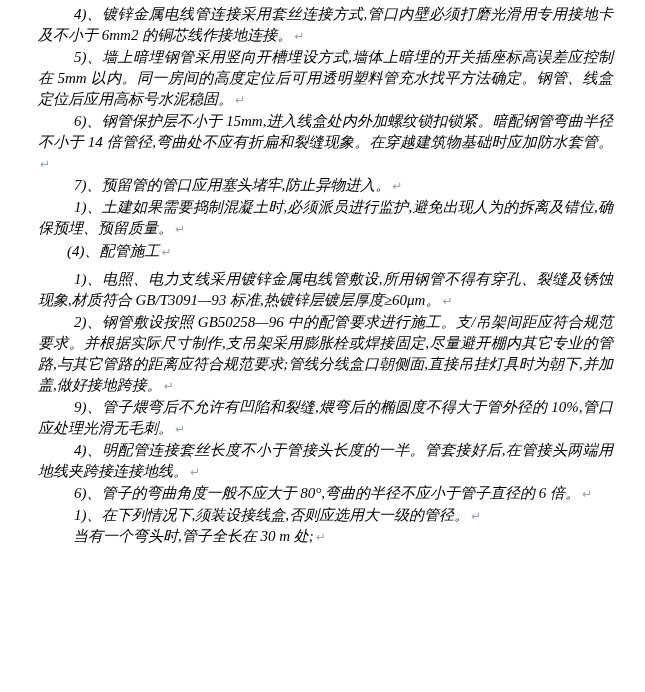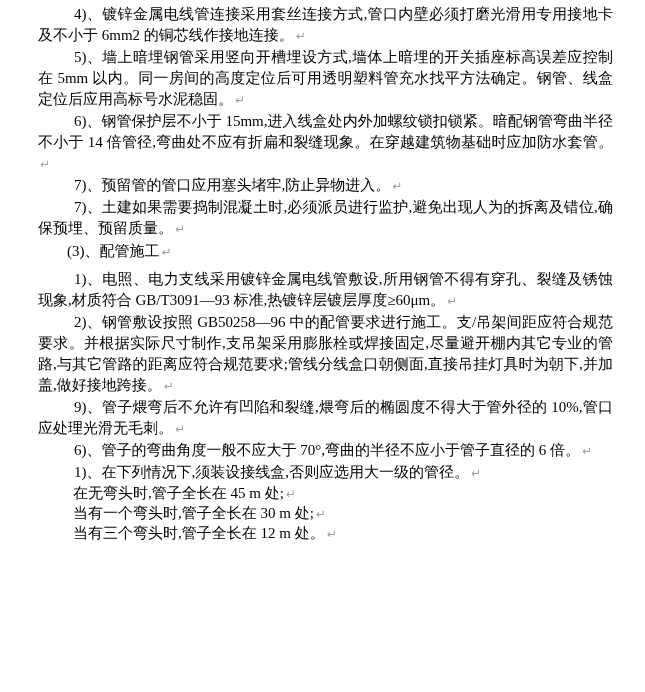--- a/index.html
+++ b/index.html
@@ -16,20 +16,21 @@
     height: 692px;
     padding: 4px 32px 0 38px;
     font-family: "Liberation Serif", "DejaVu Serif", serif;
     font-size: 15px;
     color: #000000;
     text-align: justify;
   }
   .doc-page p {
     margin: 0;
     line-height: 21px;
+    font-style: italic;
   }
   p.numbered {
     text-indent: 36px;
   }
   p.heading {
     text-indent: 29px;
     margin-top: 1px;
     margin-bottom: 6px;
   }
   p.sub {
@@ -46,23 +47,22 @@
   }
 </style>
 </head>
 <body style="background: rgb(255, 255, 255);">
 
 <div class="doc-page" id="doc" style="color: rgb(0, 0, 0); --mark-color: #96a0ae;">
     <p class="numbered"><span>4)、镀锌金属电线管连接采用套丝连接方式,管口内壁必须打磨光滑用专用接地卡及不小于 6mm2 的铜芯线作接地连接。</span><span class="pmark">↵</span></p>
     <p class="numbered"><span>5)、墙上暗埋钢管采用竖向开槽埋设方式,墙体上暗埋的开关插座标高误差应控制在 5mm 以内。同一房间的高度定位后可用透明塑料管充水找平方法确定。钢管、线盒定位后应用高标号水泥稳固。</span><span class="pmark">↵</span></p>
     <p class="numbered"><span>6)、钢管保护层不小于 15mm,进入线盒处内外加螺纹锁扣锁紧。暗配钢管弯曲半径不小于 14 倍管径,弯曲处不应有折扁和裂缝现象。在穿越建筑物基础时应加防水套管。</span><span class="pmark">↵</span></p>
     <p class="numbered"><span>7)、预留管的管口应用塞头堵牢,防止异物进入。</span><span class="pmark">↵</span></p>
-    <p class="numbered"><span>7)、土建如果需要捣制混凝土时,必须派员进行监护,避免出现人为的拆离及错位,确保预埋、预留质量。</span><span class="pmark">↵</span></p>
-    <p class="heading"><span>(3)、配管施工</span><span class="pmark">↵</span></p>
+    <p class="numbered"><span>1)、土建如果需要捣制混凝土时,必须派员进行监护,避免出现人为的拆离及错位,确保预埋、预留质量。</span><span class="pmark">↵</span></p>
+    <p class="heading"><span>(4)、配管施工</span><span class="pmark">↵</span></p>
     <p class="numbered"><span>1)、电照、电力支线采用镀锌金属电线管敷设,所用钢管不得有穿孔、裂缝及锈蚀现象,材质符合 GB/T3091—93 标准,热镀锌层镀层厚度≥60μm。</span><span class="pmark">↵</span></p>
     <p class="numbered"><span>2)、钢管敷设按照 GB50258—96 中的配管要求进行施工。支/吊架间距应符合规范要求。并根据实际尺寸制作,支吊架采用膨胀栓或焊接固定,尽量避开棚内其它专业的管路,与其它管路的距离应符合规范要求;管线分线盒口朝侧面,直接吊挂灯具时为朝下,并加盖,做好接地跨接。</span><span class="pmark">↵</span></p>
     <p class="numbered"><span>9)、管子煨弯后不允许有凹陷和裂缝,煨弯后的椭圆度不得大于管外径的 10%,管口应处理光滑无毛刺。</span><span class="pmark">↵</span></p>
-    <p class="numbered"><span>6)、管子的弯曲角度一般不应大于 70°,弯曲的半径不应小于管子直径的 6 倍。</span><span class="pmark">↵</span></p>
+    <p class="numbered"><span>4)、明配管连接套丝长度不小于管接头长度的一半。管套接好后,在管接头两端用地线夹跨接连接地线。</span><span class="pmark">↵</span></p>
+    <p class="numbered"><span>6)、管子的弯曲角度一般不应大于 80°,弯曲的半径不应小于管子直径的 6 倍。</span><span class="pmark">↵</span></p>
     <p class="numbered"><span>1)、在下列情况下,须装设接线盒,否则应选用大一级的管径。</span><span class="pmark">↵</span></p>
-    <p class="sub"><span>在无弯头时,管子全长在 45 m 处;</span><span class="pmark">↵</span></p>
     <p class="sub"><span>当有一个弯头时,管子全长在 30 m 处;</span><span class="pmark">↵</span></p>
-    <p class="sub"><span>当有三个弯头时,管子全长在 12 m 处。</span><span class="pmark">↵</span></p>
   </div>
 
 </body></html>

